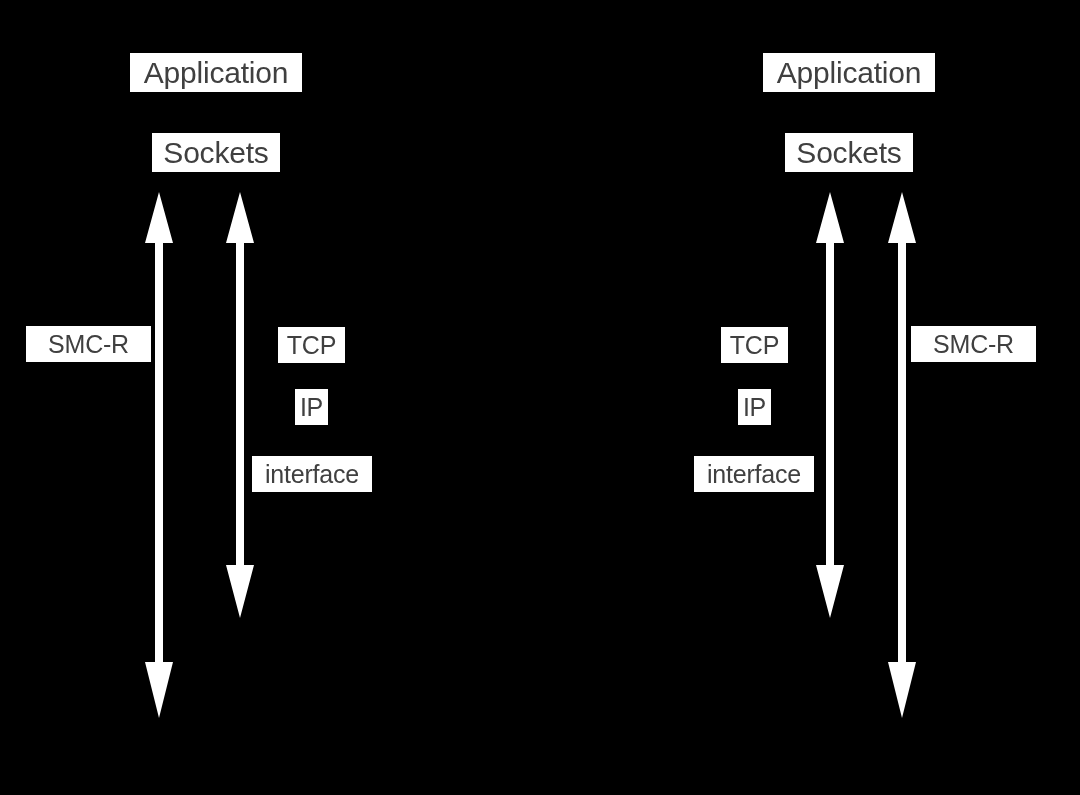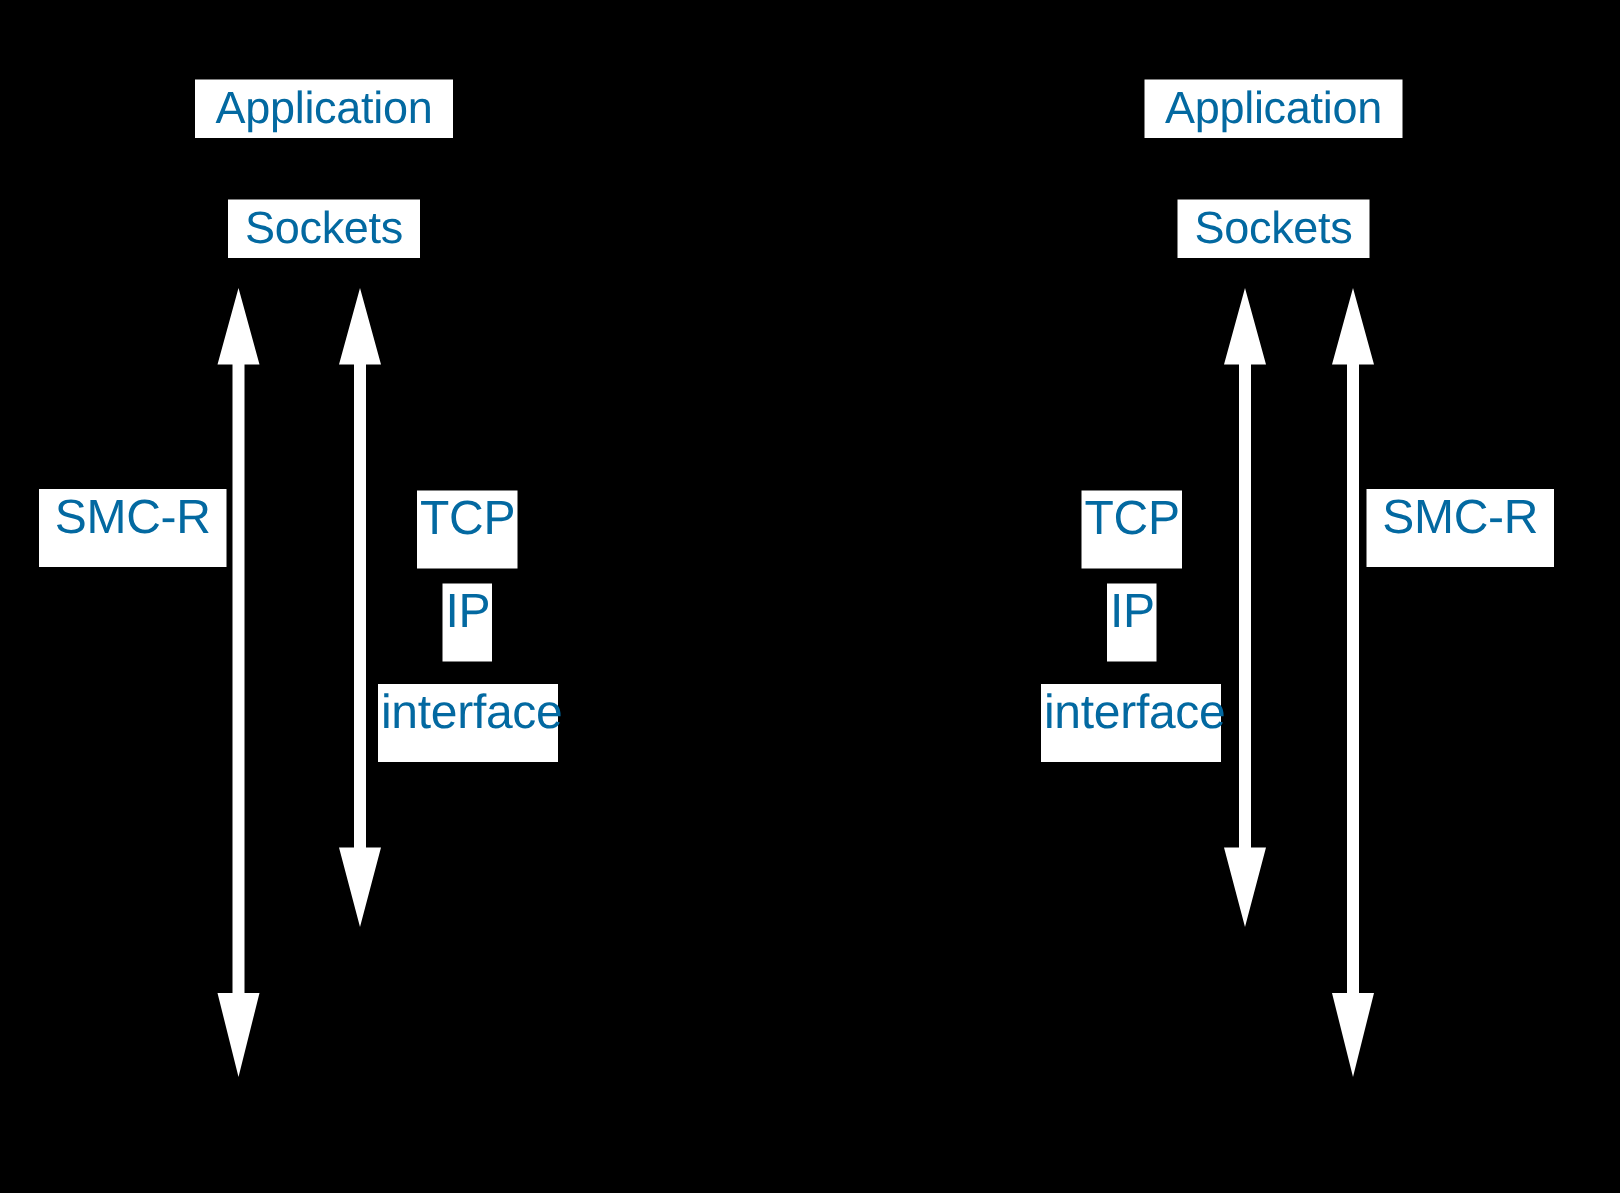--- a/index.html
+++ b/index.html
@@ -11,34 +11,34 @@
     position: relative;
     width: 1080px;
     height: 795px;
     background: #000000;
     overflow: hidden;
     font-family: "Liberation Sans", sans-serif;
   }
   .label {
     position: absolute;
     background: #ffffff;
-    color: #0369a1;
+    color: #404040;
     font-family: "Liberation Sans", sans-serif;
     font-size: 30px;
     line-height: 39px;
     height: 39px;
     white-space: nowrap;
     letter-spacing: -0.2px;
     padding: 0 2px;
     box-sizing: border-box;
   }
   .label.small {
-    font-size: 32px;
+    font-size: 25px;
     line-height: 36px;
-    height: 52px;
+    height: 36px;
   }
   .arrow-svg {
     position: absolute;
     overflow: visible;
   }
 </style>
 </head>
 <body>
 
 <div id="canvas">

